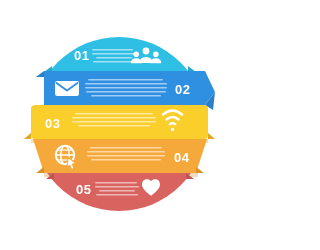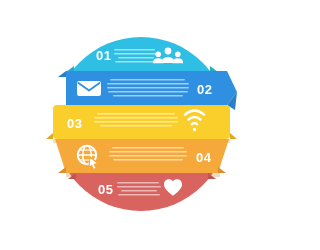--- a/index.html
+++ b/index.html
@@ -1,20 +1,20 @@
 <!DOCTYPE html>
 <html><head>
 <meta charset="utf-8">
 <style>
   html,body{margin:0;padding:0;}
   body{
     width:238px;height:250px;background:#ffffff;
     font-family:"Liberation Sans",sans-serif;overflow:hidden;
   }
-  #infographic{position:relative;width:238px;height:202px;margin-left:22px;}
+  #infographic{position:relative;width:238px;height:202px;}
   #infographic svg{display:block;}
   .num{
     font-family:"Liberation Sans",sans-serif;
     font-weight:700;
     fill:#ffffff;
     letter-spacing:0.6px;
   }
   .lineblk rect{fill:#ffffff;opacity:.55;}
   .ico{fill:#ffffff;}
 </style>

